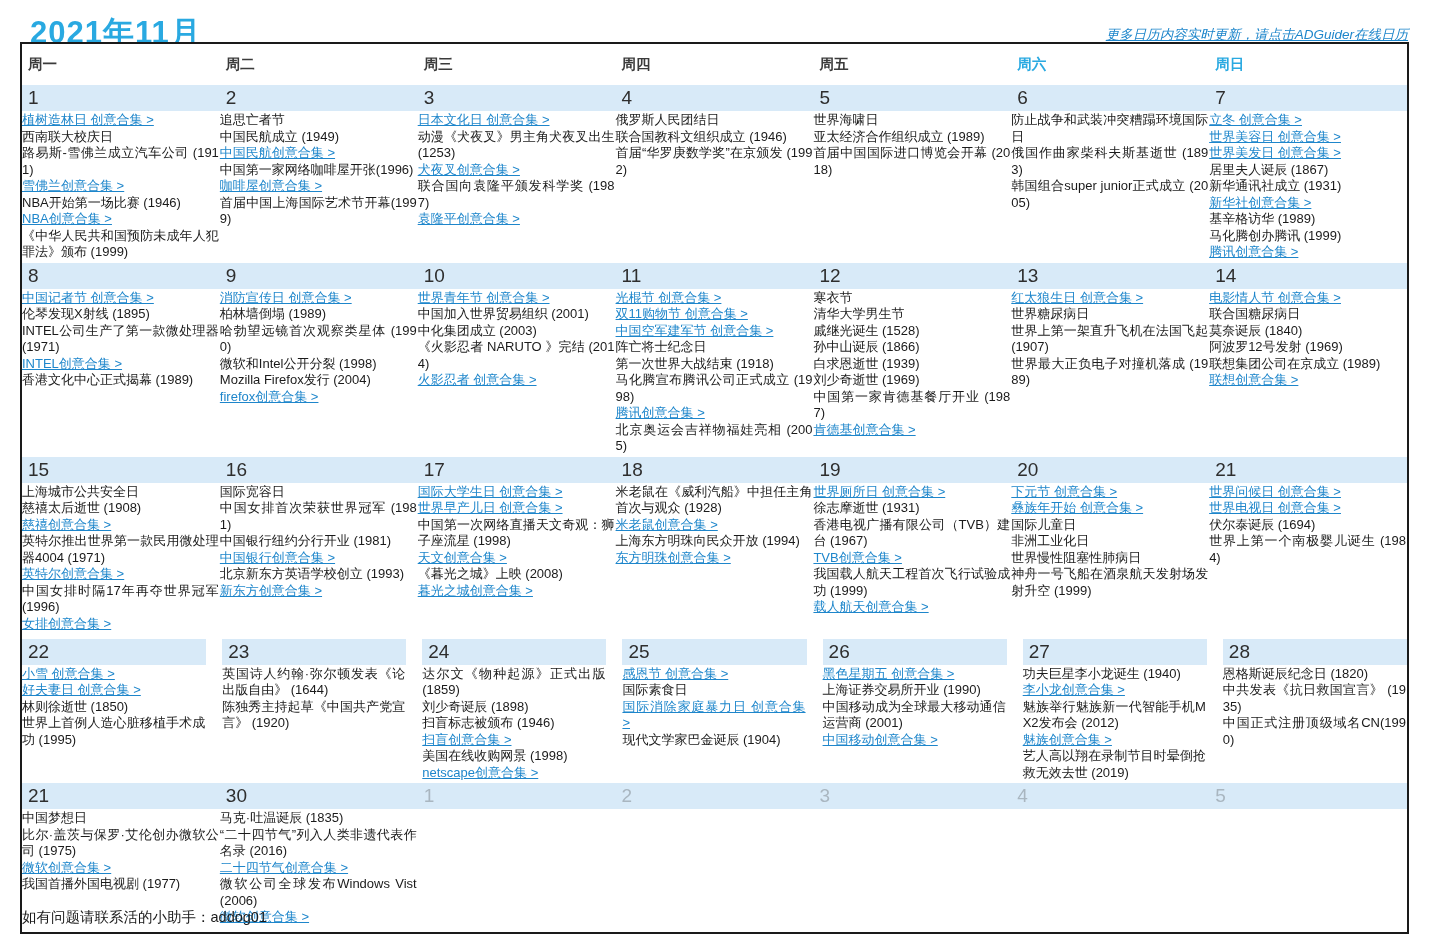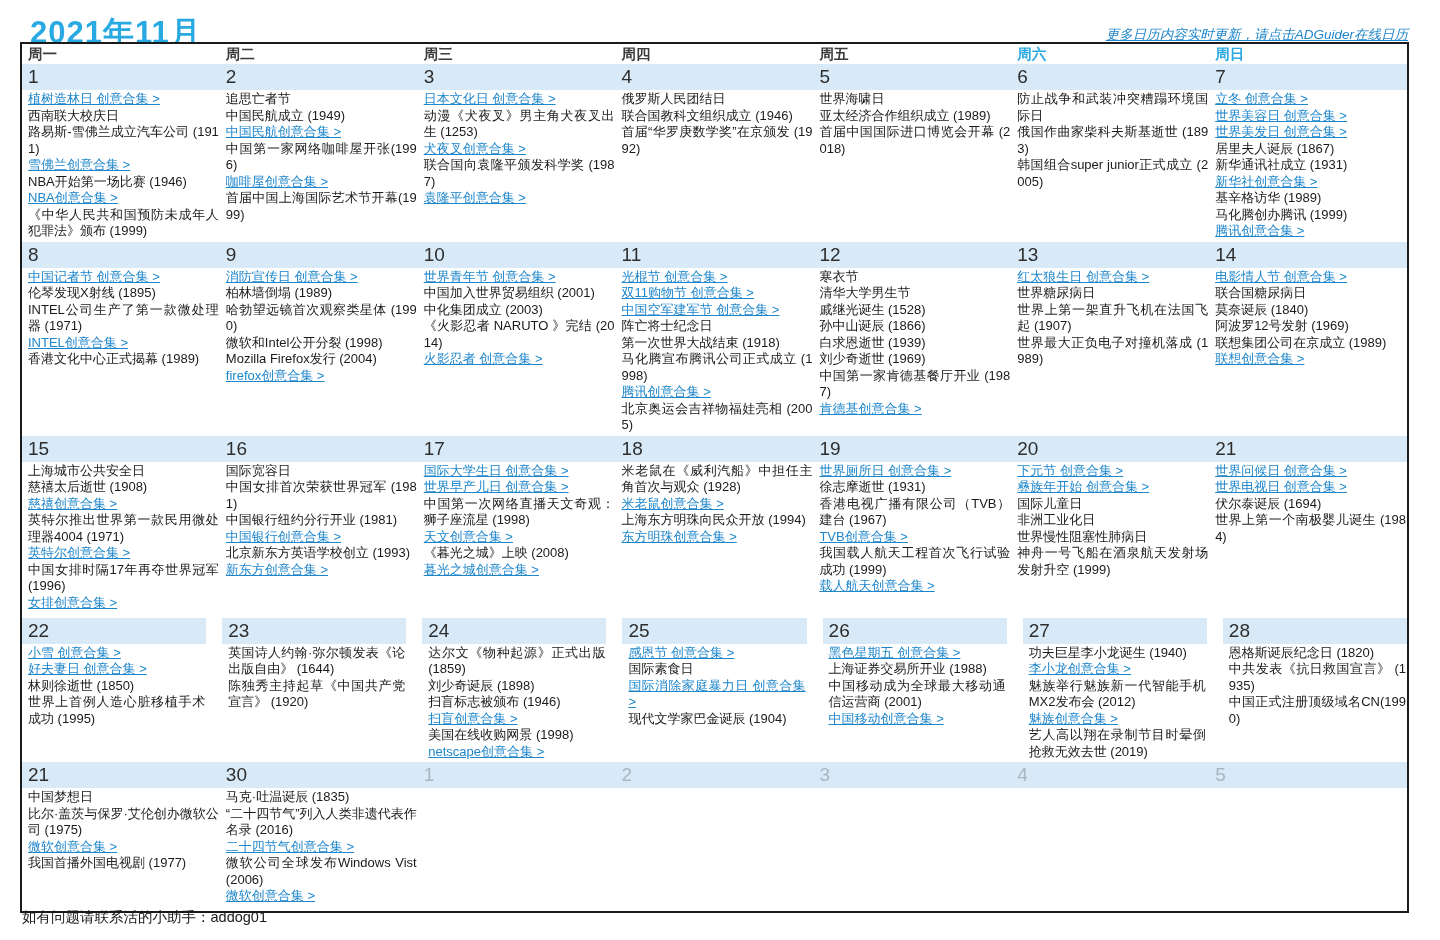--- a/index.html
+++ b/index.html
@@ -15,21 +15,21 @@
     position:absolute; right:32px; top:26px;
     font-size:13.5px; color:#1e86cb; text-decoration:underline; cursor:pointer;font-style:italic;
   }
 
   .calendar {
     position:absolute; left:20px; top:42px; width:1389px;
     border:2px solid #1a1a1a; background:#fff;
   }
   .weekday-header {
     display:grid; grid-template-columns:repeat(7,1fr);
-    height:20px; align-items:center; background:#fff;border-radius:8px;
+    height:41px; align-items:center; background:#fff;border-radius:8px;
   }
   .wd-cell {
     font-size:14.5px; font-weight:bold; color:#3b3b3b; padding-left:6px;
   }
   .wd-cell.accent { color:#29a9e1;font-family:Liberation Serif, serif; }
 
   .week-row {
     display:grid; grid-template-columns:repeat(7,1fr);
   }
   .week-1 { min-height:173px; }
@@ -38,21 +38,21 @@
   .week-4 { min-height:136px;gap:16px; }
   .week-5 { min-height:149px; }
 
   .day-cell { overflow:visible; }
   .date-num {
     background:#d8eaf8; height:26px; line-height:26px;
     font-size:19px; color:#2e2e2e; padding-left:6px;
   }
   .date-num.muted { color:#a9b6c0; }
 
-  .events { padding:1px 1px 2px 6px; }
+  .events { padding:1px 1px 2px 0; }
   .evt {
     display:block; font-size:13px; line-height:16.5px; color:#1a1a1a;
     word-break:break-all; text-align:justify;
   }
   .evt.link {
     color:#1e86cb; text-decoration:underline; cursor:pointer;
   }
 
   .footer-note {
     position:absolute; left:22px; top:908px;
@@ -339,21 +339,21 @@
               <a class="evt link">感恩节 创意合集 &gt;</a>
               <div class="evt">国际素食日</div>
               <a class="evt link">国际消除家庭暴力日 创意合集 &gt;</a>
               <div class="evt">现代文学家巴金诞辰 (1904)</div>
             </div>
           </div>
           <div class="day-cell">
             <div class="date-num">26</div>
             <div class="events">
               <a class="evt link">黑色星期五 创意合集 &gt;</a>
-              <div class="evt">上海证券交易所开业 (1988)</div>
+              <div class="evt">上海证券交易所开业 (1990)</div>
               <div class="evt">中国移动成为全球最大移动通信运营商 (2001)</div>
               <a class="evt link">中国移动创意合集 &gt;</a>
             </div>
           </div>
           <div class="day-cell">
             <div class="date-num">27</div>
             <div class="events">
               <div class="evt">功夫巨星李小龙诞生 (1940)</div>
               <a class="evt link">李小龙创意合集 &gt;</a>
               <div class="evt">魅族举行魅族新一代智能手机MX2发布会 (2012)</div>

